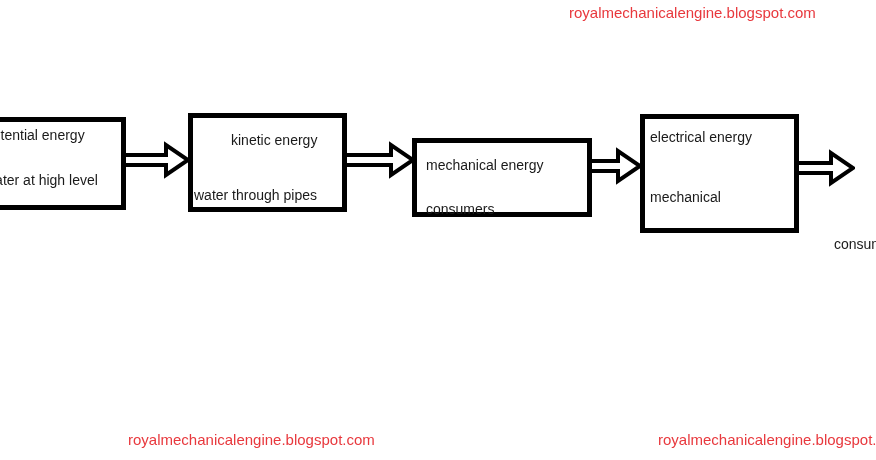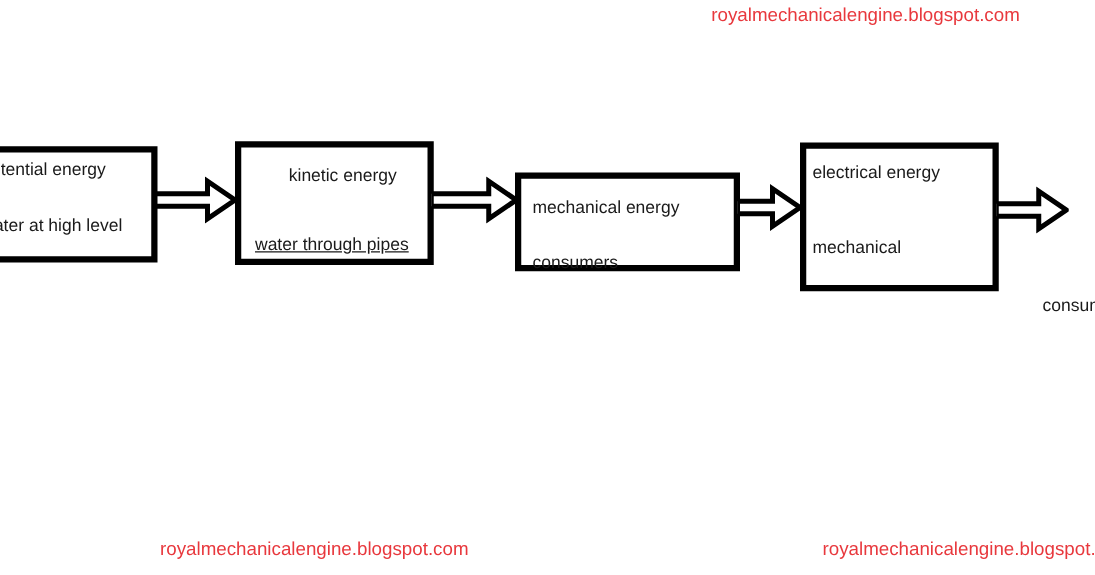--- a/index.html
+++ b/index.html
@@ -25,21 +25,21 @@
     white-space: nowrap;
     color: #1a1a1a;
   }
   
   #box-potential { left: -30px; top: 117px; width: 156px; height: 93px; }
   #box-potential .l1 { left: 10px; top: 5px; }
   #box-potential .l2 { left: 10px; top: 50px; }
   
   #box-kinetic { left: 188px; top: 113px; width: 159px; height: 99px; }
   #box-kinetic .l1 { left: 10px; top: 14px; margin-left: 28px; }
-  #box-kinetic .l2 { left: 11px;  top: 69px; text-decoration: underline; }
+  #box-kinetic .l2 { left: 1px;  top: 69px; }
   
   #box-mechanical { left: 412px; top: 113px; width: 180px; height: 79px; margin-top: 25px; }
   #box-mechanical .l1 { left: 9px; top: 14px; }
   #box-mechanical .l2 { left: 9px; top: 58px; }
   
   #box-electrical { left: 640px; top: 114px; width: 159px; height: 119px; }
   #box-electrical .l1 { left: 5px; top: 10px; }
   #box-electrical .l2 { left: 5px; top: 70px; }
 
   .arrow { position: absolute; }

